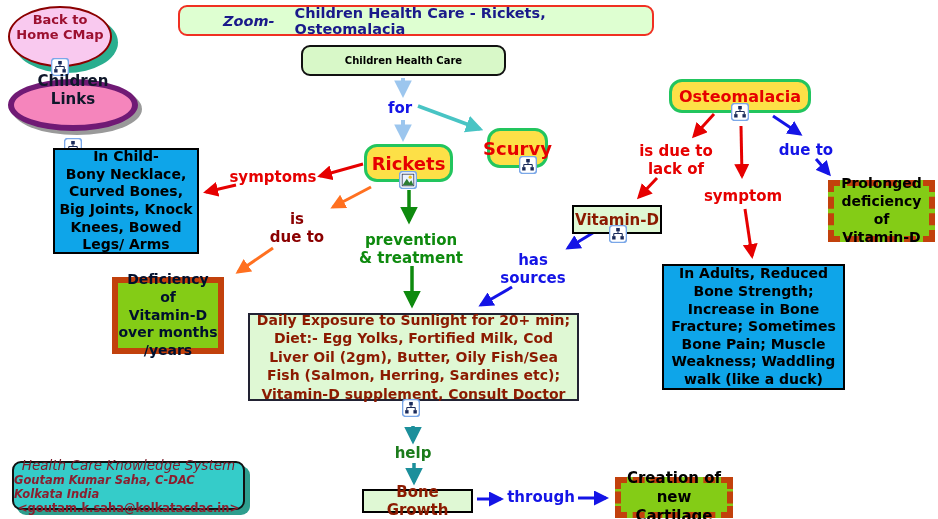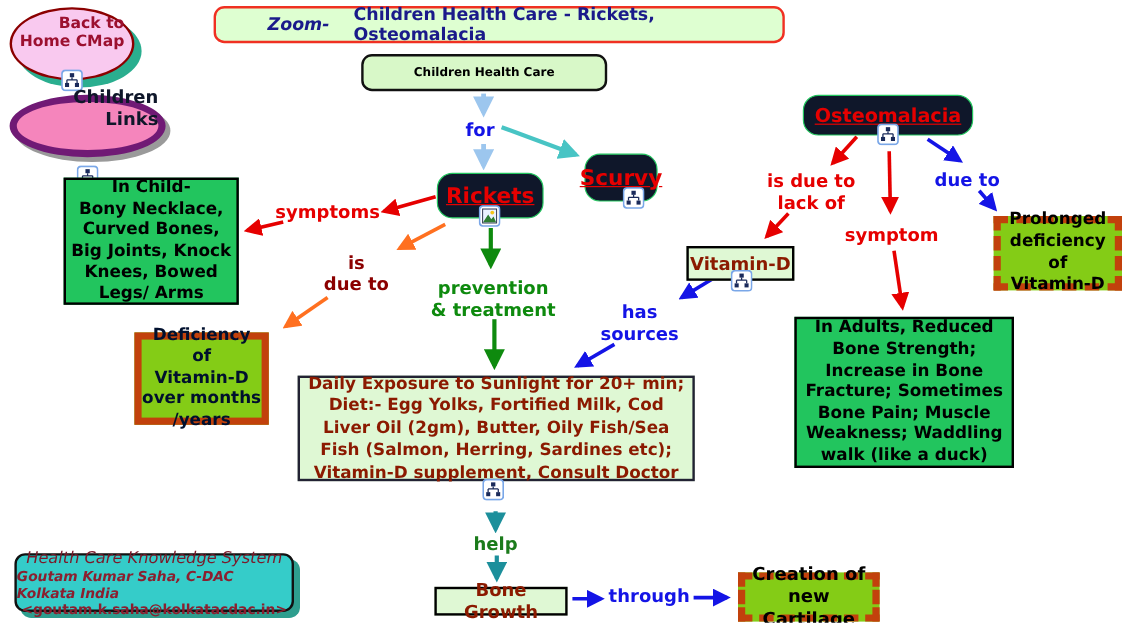--- a/index.html
+++ b/index.html
@@ -3,32 +3,32 @@
 <meta charset="utf-8">
 <style>
   * { margin:0; padding:0; box-sizing:border-box; }
   html,body { width:938px; height:519px; background:#ffffff; overflow:hidden;
               font-family:"DejaVu Sans","Liberation Sans",sans-serif; }
   #canvas { position:relative; width:938px; height:519px; }
   #wires { position:absolute; left:0; top:0; z-index:1; }
 
   .node { position:absolute; z-index:2; display:flex; align-items:center; justify-content:center;
           text-align:center; font-weight:bold; white-space:pre-line; }
-  .yellow { background:#0f172a; border:1px solid #22c55e; border-radius:13px; color:#E60000;text-decoration:underline; }
-  .orangebox { background:#22c55e; border:2px solid #000; color:#000; font-size:14px; line-height:1.26; }
+  .yellow { background:#fde047; border:3px solid #22c55e; border-radius:13px; color:#E60000; }
+  .orangebox { background:#0ea5e9; border:2px solid #000; color:#000; font-size:14px; line-height:1.26; }
   .bluebox { background:#84cc16; border:6px solid #c2410c; color:#00102E; font-size:14px; line-height:1.28; }
   .dashedge { border-style:dashed; }
   .greenbox { background:#DFF8D4; border:2px solid #000; color:#8B1A00; }
   .roundgreen { background:#D8F8C8; border:2.5px solid #111; border-radius:9px; color:#000; }
 
   .elabel { position:absolute; z-index:3; transform:translate(-50%,-50%); text-align:center;
             font-weight:bold; white-space:pre-line; line-height:1.2; }
 
   .ellipse { position:absolute; z-index:2; border-radius:50%; display:flex; flex-direction:column;
-             align-items:center; justify-content:center; text-align:right; font-weight:bold;
+             align-items:center; justify-content:center; text-align:center; font-weight:bold;
              white-space:pre-line; }
   .cicon { position:absolute; z-index:4; width:18px; height:18px; transform:translateX(-50%); }
   .cicon svg { display:block; width:18px; height:18px; }
   .inline-icon { width:18px; height:18px; margin-top:1px; }
   .inline-icon svg { display:block; width:18px; height:18px; }
 
   .titlebox { position:absolute; left:178px; top:5px; width:476px; height:31px; z-index:2;
               background:#DEFFD1; border:2px solid #F03022; border-radius:9px;
               display:flex; align-items:center; justify-content:center; gap:20px;
               color:#1A1A8A; font-weight:bold; font-size:14.5px;padding-left:43px; }

